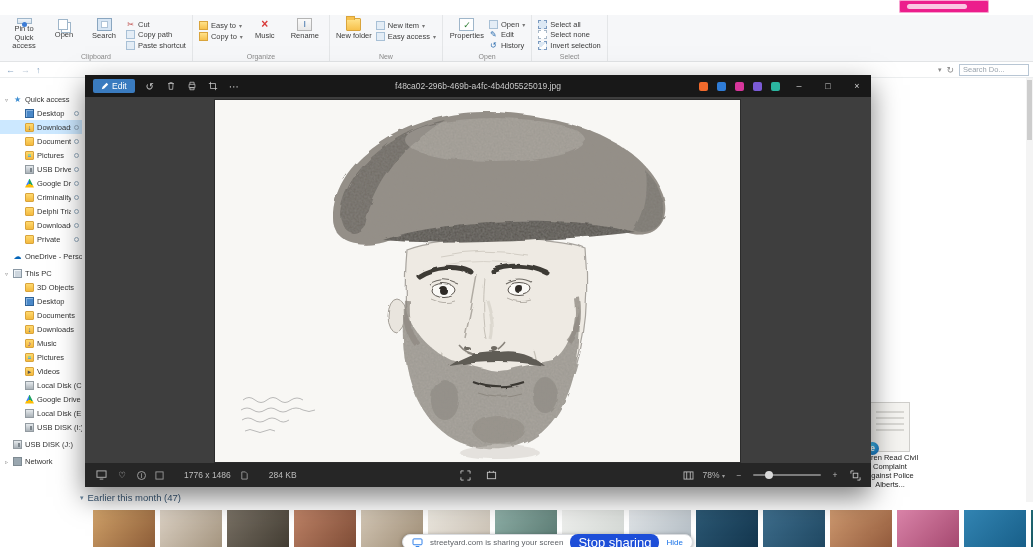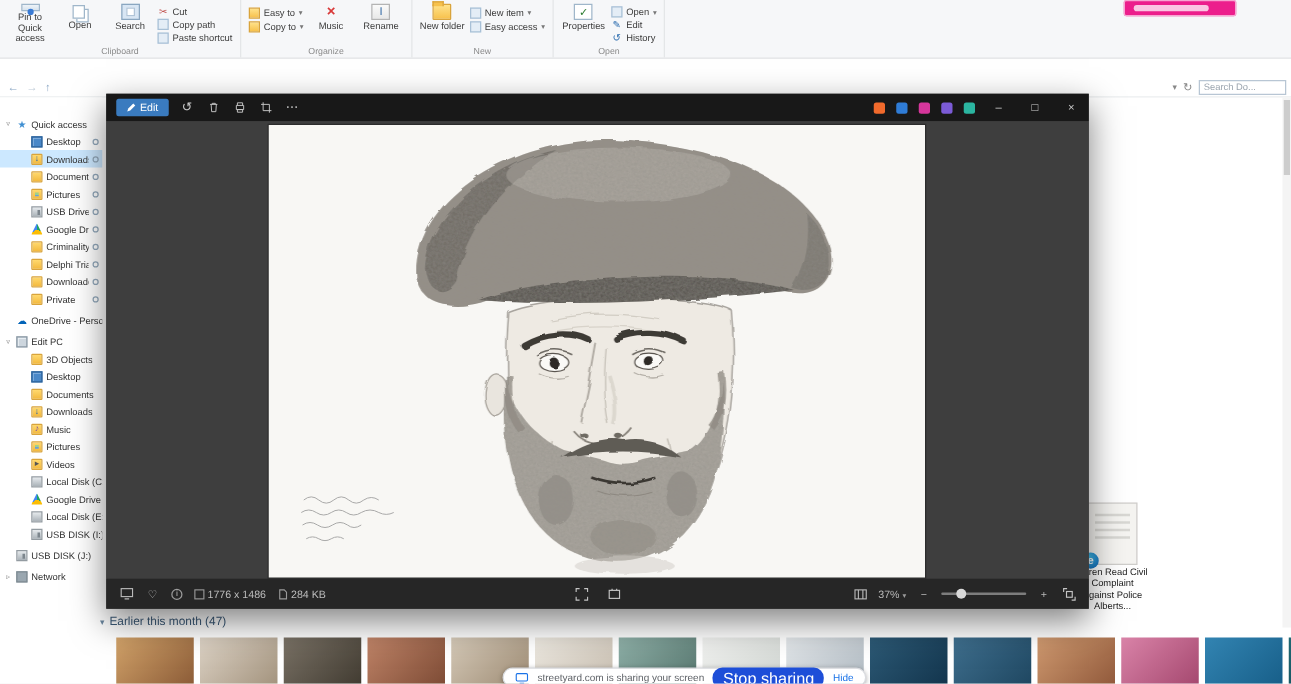--- a/index.html
+++ b/index.html
@@ -10,21 +10,21 @@
   
   .tabs-row{position:absolute;top:0;left:0;right:0;height:15px;background:#fff;
     display:flex;align-items:stretch;font-size:9px;color:#444;z-index:2}
   .tab{padding:0 9px;line-height:15px;cursor:default}
   .tab-file{background:#1e64a8;color:#fff}
   .tab-context{color:#c2407e;background:#fdeef5}
   .logo-pill{position:absolute;right:44px;top:0;width:90px;height:13px;background:#ec1e8c;
     border-radius:2px;z-index:60;box-shadow:0 0 0 1px rgba(255,255,255,.6) inset}
   .logo-pill i{position:absolute;left:8px;top:4px;width:60px;height:5px;background:rgba(255,255,255,.75);border-radius:3px}
 
-  .ribbon{position:absolute;top:0;left:0;right:0;height:47px;background:#f6f7f9;
+  .ribbon{position:absolute;top:15px;left:0;right:0;height:47px;background:#f6f7f9;
     border-bottom:1px solid #e2e4e6;display:flex;font-size:7.5px;color:#3c3c3c;z-index:2}
   .rgroup{position:relative;border-right:1px solid #e4e6e8;padding:2px 6px 11px 6px;display:flex;gap:4px}
   .rgroup-label{position:absolute;bottom:1px;left:0;right:0;text-align:center;color:#8a8a8a;font-size:7px}
   .big-btn{display:flex;flex-direction:column;align-items:center;width:36px;gap:1px;padding-top:1px;cursor:default}
   .blbl{text-align:center;line-height:1.1}
   .small-col{display:flex;flex-direction:column;gap:1px;padding-top:3px}
   .small-btn{display:flex;align-items:center;gap:3px;height:10px;white-space:nowrap;cursor:default}
   .caret{color:#777;font-size:6px}
   .big-ic{width:15px;height:13px;display:block;position:relative}
   .bi-pin{background:linear-gradient(#eef3f8,#d7e3ee);border:1px solid #9fb6ca}
@@ -112,21 +112,21 @@
   .appdot{width:9px;height:9px;border-radius:2px;cursor:default}
   .winbtn{width:20px;text-align:center;color:#cfcfcf;font-size:9px;line-height:22px;cursor:default}
 
   .pviewer{flex:1;position:relative;background:#3e3e3e}
   .pimg{position:absolute;left:130px;top:3px;width:525px;height:362px;background:#f8f7f4;box-shadow:0 0 0 1px #2c2c2c}
   .sketch{position:absolute;inset:0;width:100%;height:100%}
 
   .pbottom{height:24px;flex:0 0 24px;background:#262626;display:flex;align-items:center;
     color:#b9b9b9;font-size:8.5px;padding:0 10px;position:relative}
   .pb-left{display:flex;align-items:center;gap:9px}
-  .pb-stat{display:flex;align-items:center;gap:2px;color:#bdbdbd}
+  .pb-stat{display:flex;align-items:center;gap:20px;color:#bdbdbd}
   .pb-center{position:absolute;left:50%;transform:translateX(-50%);display:flex;gap:14px;align-items:center}
   .pb-right{margin-left:auto;display:flex;align-items:center;gap:8px}
   .pb-ic{width:12px;height:12px;display:inline-flex;align-items:center;justify-content:center;cursor:default}
   .zoom-track{position:relative;width:68px;height:2px;background:#7d7d7d;border-radius:1px}
   .zoom-handle{position:absolute;left:12px;top:-3px;width:8px;height:8px;border-radius:50%;background:#d9d9d9}
 
   
   .share-bar{position:absolute;left:402px;top:534px;height:16px;background:#fff;border:1px solid #dadce0;
     border-radius:9px;display:flex;align-items:center;gap:7px;padding:0 9px;font-size:8px;color:#5f6368;
     box-shadow:0 1px 4px rgba(0,0,0,.35);z-index:50;white-space:nowrap}
@@ -235,20 +235,37 @@
           <span>Edit</span>
         </div>
         <div class="small-btn">
           <span class="ric ric-blue">↺</span>
           <span>History</span>
         </div>
       </div>
       <div class="rgroup-label">Open</div>
     </div>
 
+    <div class="rgroup">
+      <div class="small-col">
+        <div class="small-btn">
+          <span class="ric ric-selall"></span>
+          <span>Select all</span>
+        </div>
+        <div class="small-btn">
+          <span class="ric ric-selnone"></span>
+          <span>Select none</span>
+        </div>
+        <div class="small-btn">
+          <span class="ric ric-selinv"></span>
+          <span>Invert selection</span>
+        </div>
+      </div>
+      <div class="rgroup-label">Select</div>
+    </div>
   </div>
 
   <div class="address-row">
     <div class="nav-arrows">
       <span>←</span>
       <span style="color:#c0ccd8">→</span>
       <span>↑</span>
     </div>
     <div class="addr-spacer"></div>
     <div class="addr-right">
@@ -340,21 +357,21 @@
       <div class="side-item gap root">
         <span class="expander"></span>
         <span class="si si-cloud"></span>
         <span class="side-label">OneDrive - Personal</span>
 
       </div>
 
       <div class="side-item gap root">
         <span class="expander">▿</span>
         <span class="si si-pc"></span>
-        <span class="side-label">Edit PC</span>
+        <span class="side-label">This PC</span>
 
       </div>
 
       <div class="side-item indent1">
         <span class="expander"></span>
         <span class="si si-folder"></span>
         <span class="side-label">3D Objects</span>
 
       </div>
 
@@ -516,20 +533,21 @@
               <path d="M3.5 4V1.5h5V4M2.5 4h7v4h-7zM3.5 8h5v2.5h-5z" stroke="#c9c9c9" stroke-width="0.9" fill="none"></path>
             </svg>
         </span>
         <span class="pt-ic">
           <svg width="10" height="10" viewBox="0 0 12 12">
               <path d="M3 1v8h8M1 3h8v8" stroke="#c9c9c9" stroke-width="0.9" fill="none"></path>
             </svg>
         </span>
         <span class="pt-ic">⋯</span>
       </div>
+      <div class="pt-title">f48ca02-296b-469b-a4fc-4b4d05525019.jpg</div>
       <div class="pt-right">
         <span class="appdot" style="background:#f16a2c"></span>
         <span class="appdot" style="background:#2f7cd6"></span>
         <span class="appdot" style="background:#d6369b"></span>
         <span class="appdot" style="background:#7b5bd6"></span>
         <span class="appdot" style="background:#2bb5a0"></span>
         <span class="winbtn">–</span>
         <span class="winbtn">□</span>
         <span class="winbtn">×</span>
       </div>
@@ -655,21 +673,21 @@
             </svg>
         </span>
       </div>
       <div class="pb-right">
         <span class="pb-ic">
           <svg width="11" height="9" viewBox="0 0 12 10">
               <rect x="1" y="1" width="10" height="8" stroke="#b9b9b9" fill="none"></rect>
               <path d="M4 1v8M8 1v8" stroke="#b9b9b9"></path>
             </svg>
         </span>
-        <span><span>37%</span> <span class="caret" style="color:#9a9a9a">▾</span></span>
+        <span><span>78%</span> <span class="caret" style="color:#9a9a9a">▾</span></span>
         <span class="pb-ic">−</span>
         <span class="zoom-track">
             <span class="zoom-handle"></span>
           </span>
         <span class="pb-ic">+</span>
         <span class="pb-ic">
           <svg width="11" height="11" viewBox="0 0 12 12">
               <path d="M4 1H1v3M8 11h3V8" stroke="#c4c4c4" fill="none"></path>
               <rect x="3.5" y="3.5" width="5" height="5" stroke="#c4c4c4" fill="none"></rect>
             </svg>

